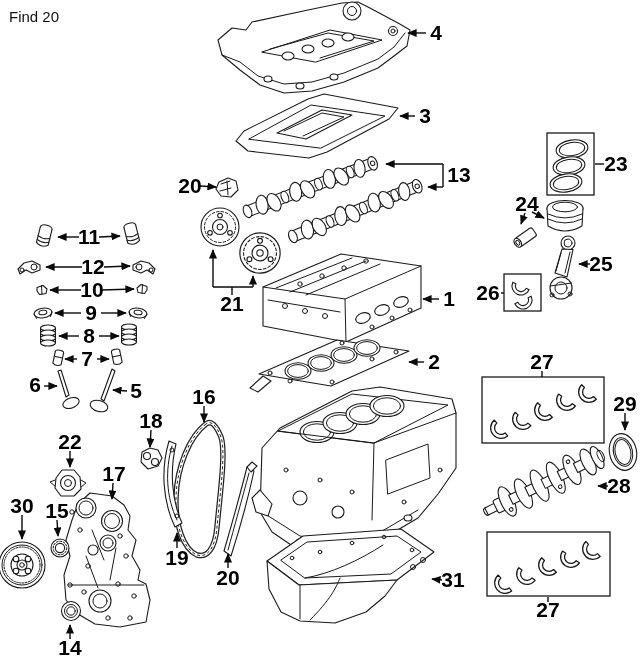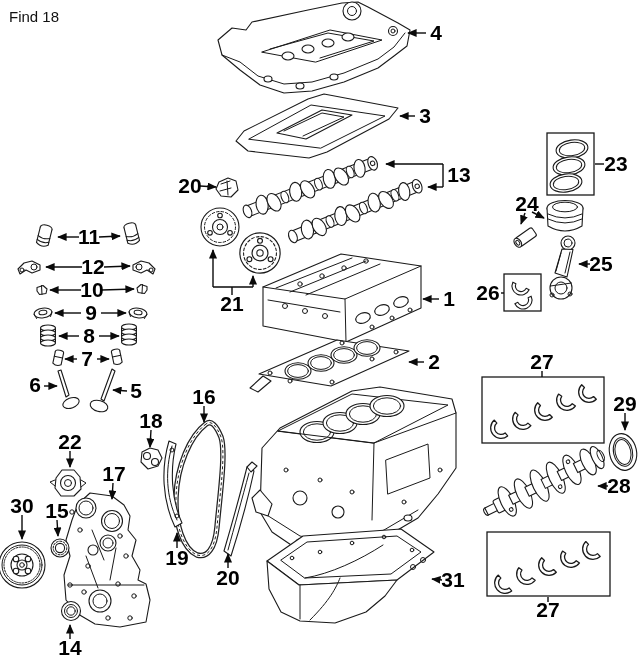--- a/index.html
+++ b/index.html
@@ -15,21 +15,21 @@
   .chA{fill:none;stroke:#222;stroke-width:5.5;}
   .chB{fill:none;stroke:#fff;stroke-width:3;}
   .chC{fill:none;stroke:#222;stroke-width:1;stroke-dasharray:3 2.4;}
   text.num{font-family:"Liberation Sans",sans-serif;font-weight:bold;font-size:21px;
            fill:#000;text-anchor:middle;}
 </style>
 </head>
 <body>
 
 <div class="stage">
-  <div class="find-label">Find 18</div>
+  <div class="find-label">Find 20</div>
 
   <svg width="640" height="658" viewBox="0 0 640 658">
     <defs>
       <marker id="ah" markerWidth="9.5" markerHeight="8" refX="8.6" refY="4" orient="auto" markerUnits="userSpaceOnUse">
         <path d="M0,0 L9.5,4 L0,8 Z" fill="#0a0a0a"></path>
       </marker>
       <g id="cam">
         <rect class="o" x="-70" y="-5.5" width="140" height="11" rx="5"></rect>
         <ellipse class="o" cx="-52" cy="-1" rx="6" ry="9.5" transform="rotate(12 -52 -1)"></ellipse>
         <ellipse class="o" cx="-40" cy="1" rx="6" ry="9.5" transform="rotate(-10 -40 1)"></ellipse>

